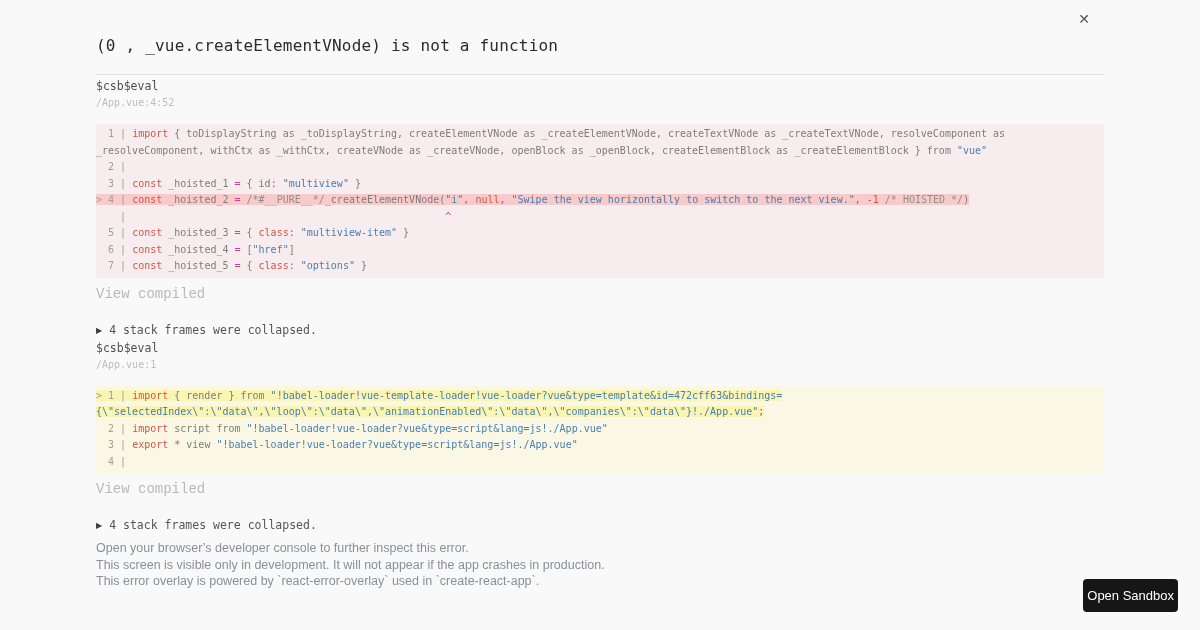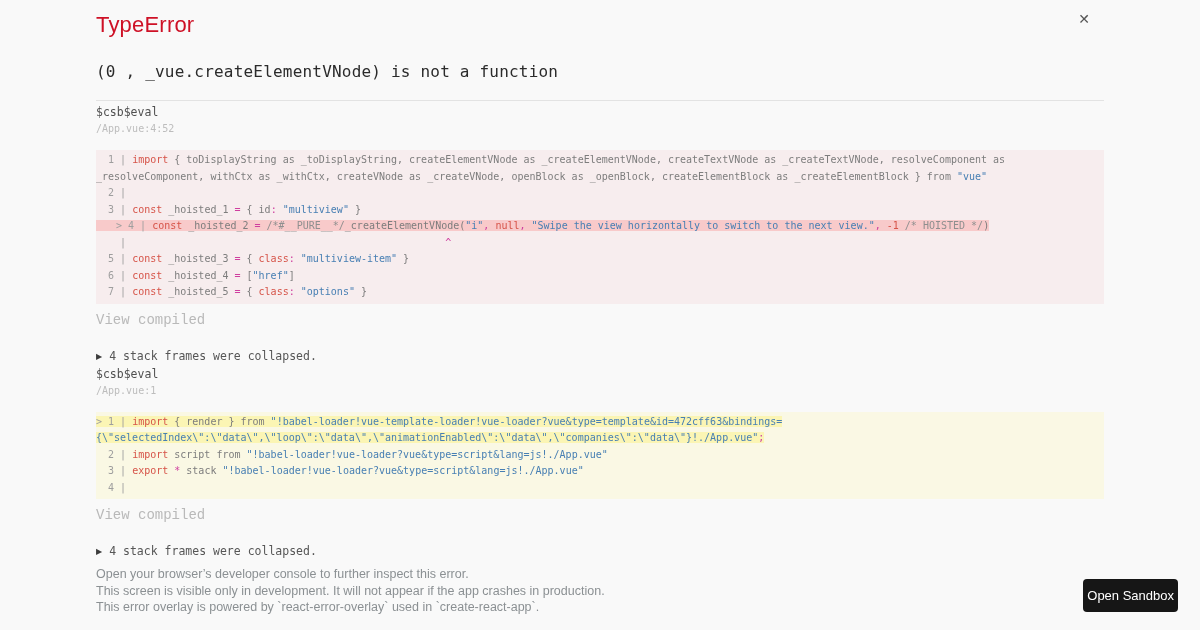--- a/index.html
+++ b/index.html
@@ -34,21 +34,21 @@
     margin-top: 4px; font-family: "DejaVu Sans Mono", monospace;
     font-size: 10px; color: #bdbdbd;
   }
   .code-block {
     margin-top: 16px; padding: 2px 0 3px 0;
     font-family: "DejaVu Sans Mono", monospace; font-size: 10px;
     overflow: hidden;
   }
   .code-line { white-space: pre; line-height: 16.5px; height: 16.5px; }
   .f0 { background: rgba(206, 17, 38, 0.05); }
-  .f0 .hl { background: #f8caca; padding-left: 20px; }
+  .f0 .hl { background: #f8caca; }
   .f1 { background: rgba(251, 245, 180, 0.3); }
   .f1 .hl { background: #fbf5b4; }
   .tk-g { color: #9e9e9e; }
   .tk-p { color: #7d7d7d; }
   .tk-k { color: #d65348; }
   .tk-o { color: #cf3f9f; }
   .tk-s { color: #477fb3; }
   .tk-c { color: #8f8f8f; }
   .tk-n { color: #d65348; }
   .tk-x { color: #cf3f9f; }
@@ -74,21 +74,20 @@
     padding: 9px 4px; font-size: 13px; cursor: pointer;
     font-family: "Liberation Sans", sans-serif;
   }
 </style>
 </head>
 <body>
 
 <div class="overlay">
   <button class="close-btn">✕</button>
 
-  <h1 class="err-title">TypeError</h1>
   <div class="err-message">(0 , _vue.createElementVNode) is not a function</div>
 
   <hr class="divider">
 
   <div>
     <div class="frame-fn">$csb$eval</div>
     <div class="frame-loc">/App.vue:4:52</div>
     <div class="code-block f0">
         <div class="code-line"><span class="lw"><span class="tk-g">  1 | </span><span class="tk-k">import</span><span class="tk-p"> { toDisplayString as _toDisplayString, createElementVNode as _createElementVNode, createTextVNode as _createTextVNode, resolveComponent as</span></span></div>
         <div class="code-line"><span class="lw"><span class="tk-p">_resolveComponent, withCtx as _withCtx, createVNode as _createVNode, openBlock as _openBlock, createElementBlock as _createElementBlock } from </span><span class="tk-s">"vue"</span></span></div>
@@ -107,21 +106,21 @@
     <span class="tri-icon">▶</span><span>4 stack frames were collapsed.</span>
   </div>
 
   <div>
     <div class="frame-fn">$csb$eval</div>
     <div class="frame-loc">/App.vue:1</div>
     <div class="code-block f1">
         <div class="code-line"><span class="lw hl"><span class="tk-g">&gt; 1 | </span><span class="tk-k">import</span><span class="tk-p"> { render } from </span><span class="tk-s">"!babel-loader!vue-template-loader!vue-loader?vue&amp;type=template&amp;id=472cff63&amp;bindings=</span></span></div>
         <div class="code-line"><span class="lw hl"><span class="tk-s">{\"selectedIndex\":\"data\",\"loop\":\"data\",\"animationEnabled\":\"data\",\"companies\":\"data\"}!./App.vue"</span><span class="tk-o">;</span></span></div>
         <div class="code-line"><span class="lw"><span class="tk-g">  2 | </span><span class="tk-k">import</span><span class="tk-p"> script from </span><span class="tk-s">"!babel-loader!vue-loader?vue&amp;type=script&amp;lang=js!./App.vue"</span></span></div>
-        <div class="code-line"><span class="lw"><span class="tk-g">  3 | </span><span class="tk-k">export</span><span class="tk-p"> </span><span class="tk-o">*</span><span class="tk-p"> stack </span><span class="tk-s">"!babel-loader!vue-loader?vue&amp;type=script&amp;lang=js!./App.vue"</span></span></div>
+        <div class="code-line"><span class="lw"><span class="tk-g">  3 | </span><span class="tk-k">export</span><span class="tk-p"> </span><span class="tk-o">*</span><span class="tk-p"> view </span><span class="tk-s">"!babel-loader!vue-loader?vue&amp;type=script&amp;lang=js!./App.vue"</span></span></div>
         <div class="code-line"><span class="lw"><span class="tk-g">  4 | </span></span></div>
       </div>
     <div class="view-compiled">View compiled</div>
   </div>
 
   <div class="collapsed-row">
     <span class="tri-icon">▶</span><span>4 stack frames were collapsed.</span>
   </div>
 
   <div class="footer-notes">

